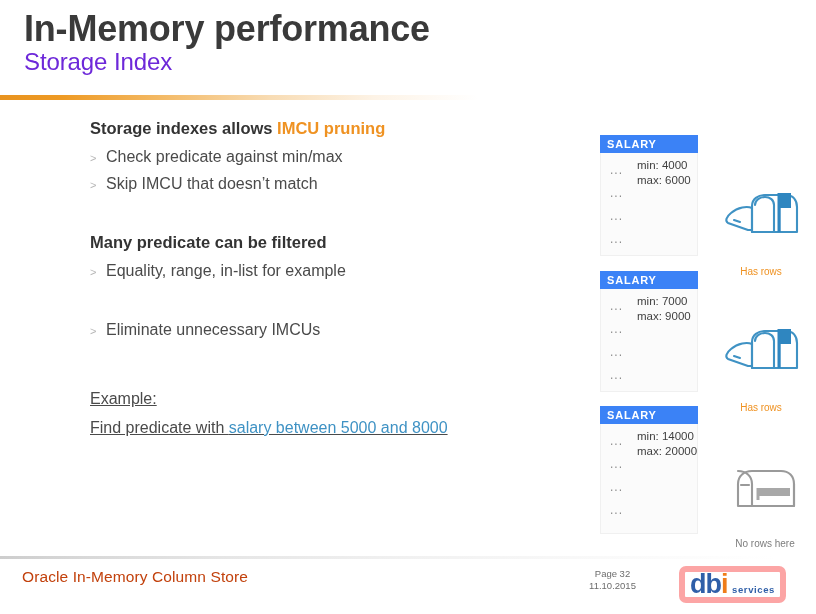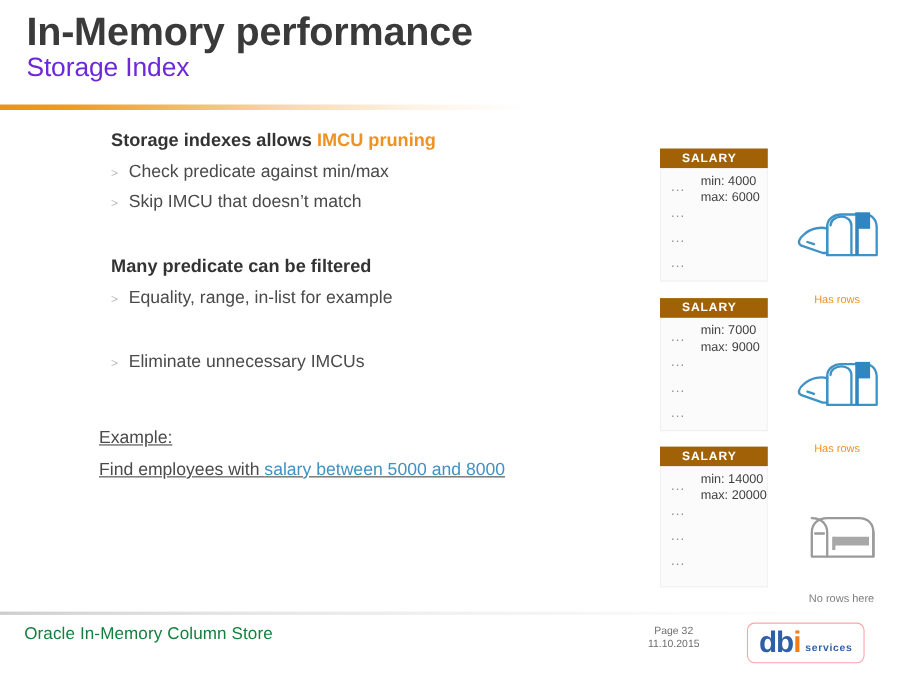--- a/index.html
+++ b/index.html
@@ -57,21 +57,21 @@
     background: linear-gradient(to right, #e8931f 0%, #ee9a24 12%, #f3b862 30%, #f8dcb4 52%, #fdf3e6 72%, rgba(255,255,255,0) 92%);
   }
 
   
   .content {
     position: absolute;
     left: 90px;
     top: 116px;
     width: 480px;
   }
-  .block { margin-bottom: 18px; margin-left: 11px; }
+  .block { margin-bottom: 18px; }
   .head {
     font-size: 16.5px;
     font-weight: bold;
     color: #333333;
     line-height: 24px;
     margin-bottom: 4px;
     white-space: nowrap;
   }
   .head .accent-orange { color: #ef9222; }
   .bullet {
@@ -101,27 +101,27 @@
   }
   .accent-blue { color: #3f92c4; }
 
   
   .imcu {
     position: absolute;
     width: 98px;
   }
   .imcu-header {
     height: 18px;
-    background: #a16207;
+    background: #3b82f6;
     color: #ffffff;
     font-size: 11px;
     font-weight: bold;
     letter-spacing: 0.8px;
     line-height: 18px;
-    padding-left: 20px;
+    padding-left: 7px;
     box-sizing: border-box;
   }
   .imcu-body {
     background: #fbfbfb;
     border: 1px solid #f0f0f0;
     border-top: none;
     box-sizing: border-box;
     position: relative;
   }
   .imcu-rows {
@@ -165,42 +165,42 @@
     top: 556px;
     width: 816px;
     height: 3px;
     background: linear-gradient(to right, #cdcdcd 0%, #d8d8d8 10%, #e6e6e6 28%, #f1f1f1 50%, #f8f8f8 70%, rgba(255,255,255,0) 95%);
   }
   .footer-title {
     position: absolute;
     left: 22px;
     top: 568px;
     font-size: 15.5px;
-    color: #15803d;
+    color: #c2410c;
     letter-spacing: 0.1px;
     white-space: nowrap;
     text-align: right;
   }
   .footer-meta {
     position: absolute;
     left: 560px;
     top: 568px;
     width: 105px;
     text-align: center;
     font-size: 9.5px;
     color: #6d6d6d;
     line-height: 12px;
   }
   .logo {
     position: absolute;
     left: 679px;
     top: 566px;
     width: 107px;
     height: 37px;
-    border: 1px solid #fca5a5;
+    border: 6px solid #fca5a5;
     border-radius: 7px;
     background: #ffffff;
     display: flex;
     align-items: center;
     justify-content: center;
     box-sizing: border-box;
   }
   .logo-db {
     font-size: 27px;
     font-weight: bold;
@@ -269,21 +269,21 @@
         <span class="chev">&gt;</span>
         <span>Eliminate unnecessary IMCUs</span>
       </div>
     </div>
 
     <div class="spacer-md"></div>
 
     <div>
       <div class="example-line">Example:</div>
       <div class="example-line">
-        <span>Find employees with </span><span class="accent-blue">salary between 5000 and 8000</span>
+        <span>Find predicate with </span><span class="accent-blue">salary between 5000 and 8000</span>
       </div>
     </div>
   </div>
 
   <div class="imcu" style="left:600px; top:135px;">
     <div class="imcu-header">SALARY</div>
     <div class="imcu-body" style="height:103px;">
       <div class="imcu-rows">
         <div class="imcu-row">...</div>
         <div class="imcu-row">...</div>

